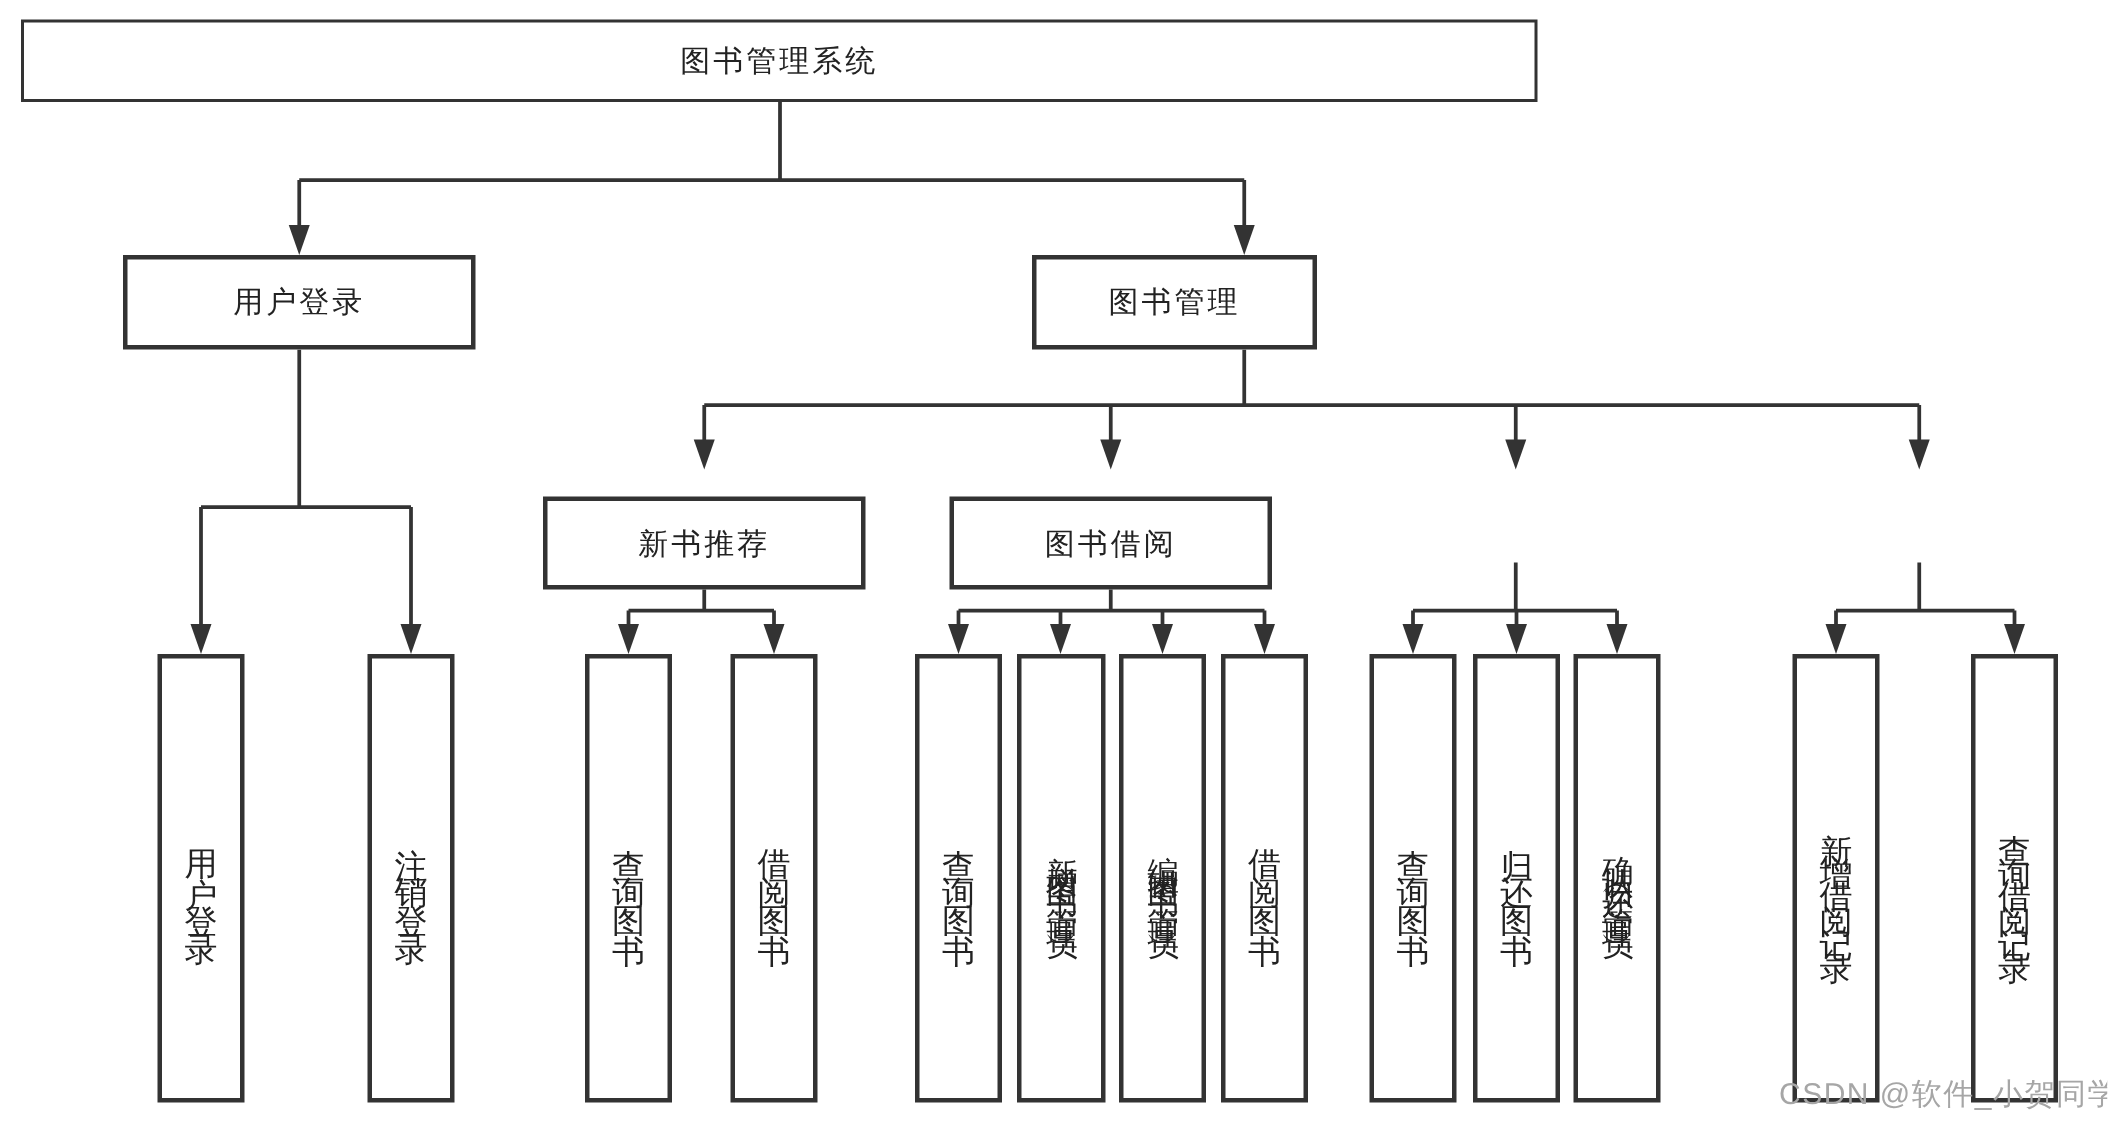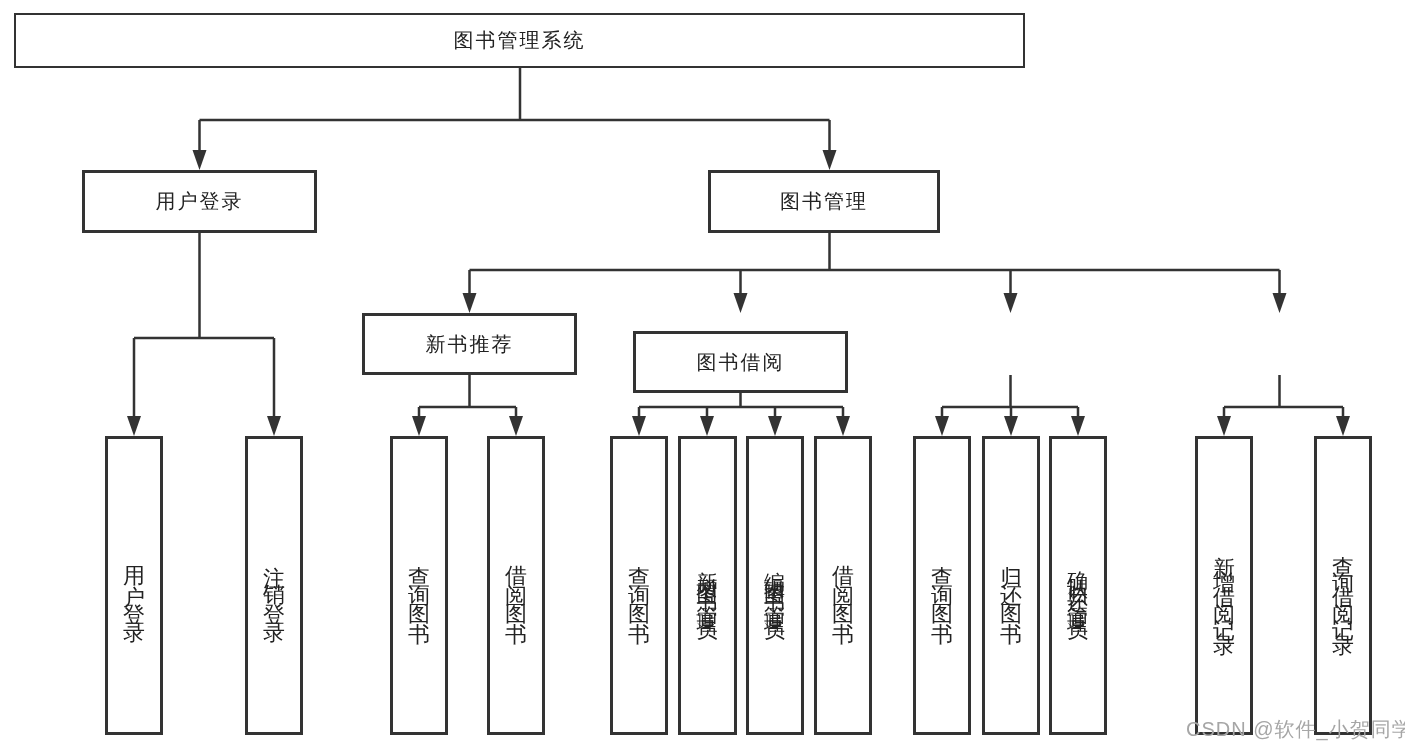--- a/index.html
+++ b/index.html
@@ -96,25 +96,25 @@
     </g>
   </svg>
 
   <div class="node hnode root" style="left:14px;top:13px;width:1011px;height:55px">
     <span>图书管理系统</span>
   </div>
 
   <div class="node hnode" style="left:82px;top:170px;width:235px;height:63px">
     <span>用户登录</span>
   </div>
-  <div class="node hnode" style="left:708px;top:170px;width:232px;height:63px">
+  <div class="node hnode" style="left:688px;top:170px;width:190px;height:63px">
     <span>图书管理</span>
   </div>
 
-  <div class="node hnode" style="left:362px;top:313px;width:215px;height:62px">
+  <div class="node hnode" style="left:362px;top:331px;width:215px;height:62px">
     <span>新书推荐</span>
   </div>
   <div class="node hnode" style="left:633px;top:331px;width:215px;height:62px">
     <span>图书借阅</span>
   </div>
 
   <div class="node leaf" style="left:105px;top:436px;width:58px;height:299px">
     <span class="vtxt">用户登录</span>
   </div>
   <div class="node leaf" style="left:245px;top:436px;width:58px;height:299px">

